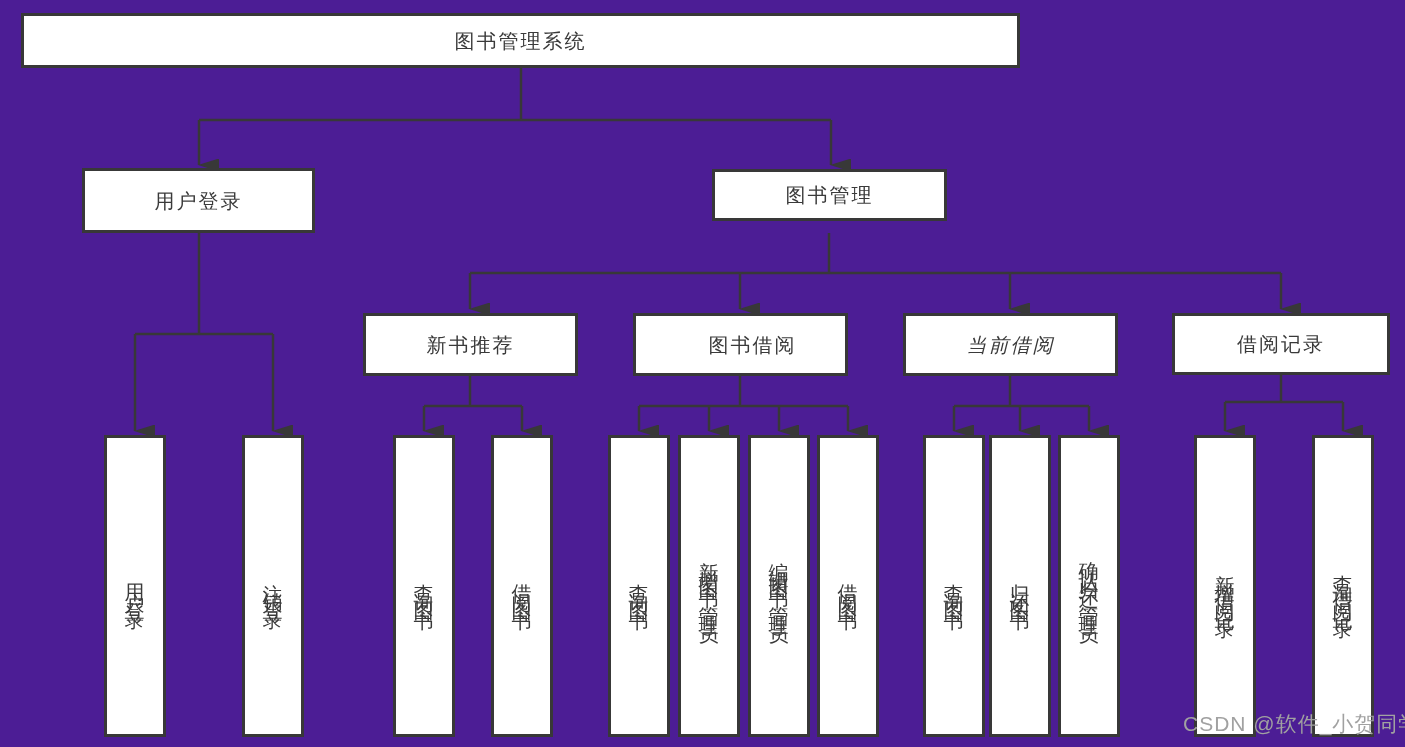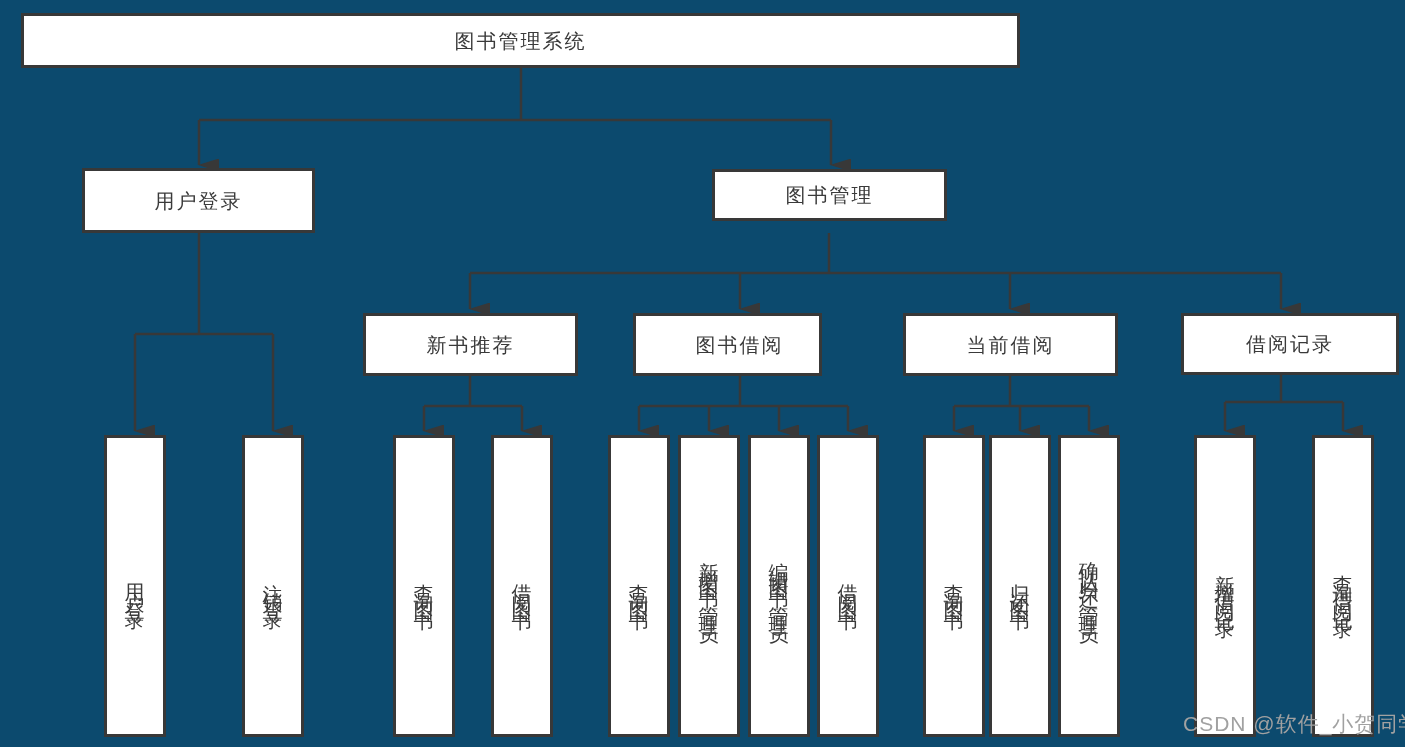--- a/index.html
+++ b/index.html
@@ -1,39 +1,39 @@
 <!DOCTYPE html>
 <html><head>
 <meta charset="utf-8">
 <style>
   html,body{margin:0;padding:0;background:#ffffff;}
   .canvas{
-    position:relative;width:1405px;height:747px;background:#0c4a6e;
+    position:relative;width:1405px;height:747px;background:#4c1d95;
     font-family:"Liberation Sans",sans-serif;overflow:hidden;
   }
   .wires{position:absolute;left:0;top:0;z-index:1;pointer-events:none;}
   .node{
     position:absolute;box-sizing:border-box;z-index:2;
     border:3px solid #383838;background:#ffffff;color:#3a3a3a;
     display:flex;align-items:center;justify-content:center;
     font-size:20px;letter-spacing:2px;line-height:1;
   }
   .leaf{top:435px;width:62px;height:302px;}
   .vtext{
     writing-mode:vertical-rl;text-orientation:mixed;
     letter-spacing:9px;line-height:1;display:block;
   }
   
   #n-root{left:21px;top:13px;width:999px;height:55px;}
   #n-user-login{left:82px;top:168px;width:233px;height:65px;}
   #n-book-mgmt{left:712px;top:169px;width:235px;height:52px;}
   #n-new-book{left:363px;top:313px;width:215px;height:63px;align-items:center;}
-  #n-book-borrow{left:633px;top:313px;width:189px;height:63px;padding-left:24px;}
-  #n-current{left:903px;top:313px;width:215px;height:63px;}
-  #n-records{left:1172px;top:313px;width:218px;height:62px;margin-left:9px;}
+  #n-book-borrow{left:633px;top:313px;width:215px;height:63px;padding-left:24px;}
+  #n-current{left:903px;top:313px;width:215px;height:63px;font-style:italic;}
+  #n-records{left:1172px;top:313px;width:218px;height:62px;}
   
   #l-user-login{left:104px;}
   #l-logout{left:242px;}
   #l-rec-query{left:393px;}
   #l-rec-borrow{left:491px;}
   #l-bb-query{left:608px;}
   #l-bb-add{left:678px;}
   #l-bb-edit{left:748px;}
   #l-bb-borrow{left:817px;}
   #l-cb-query{left:923px;}

